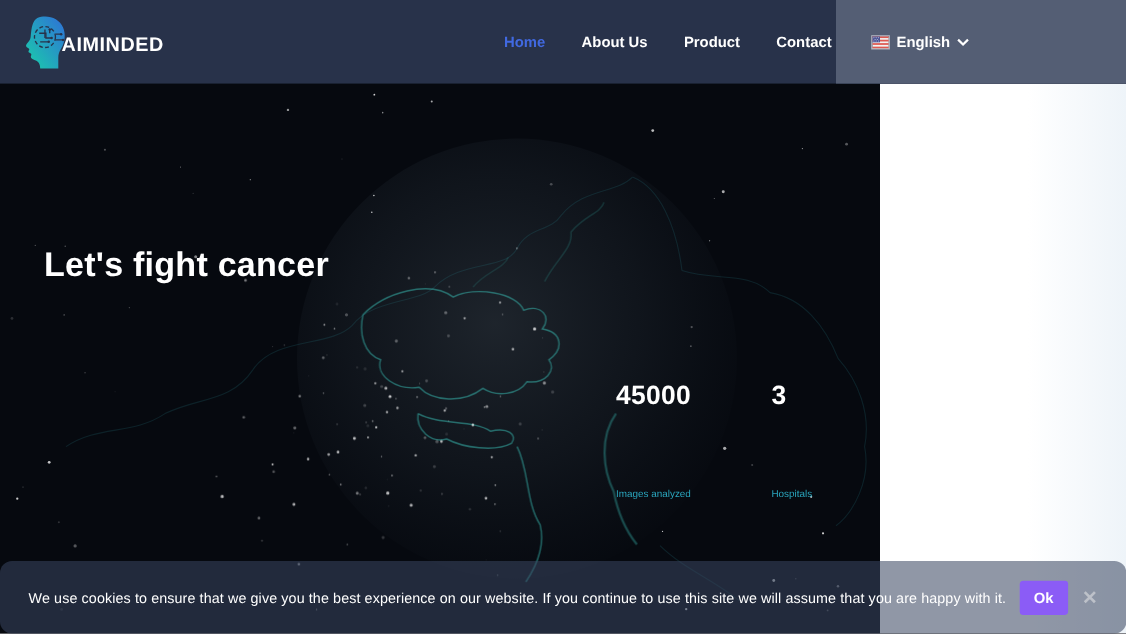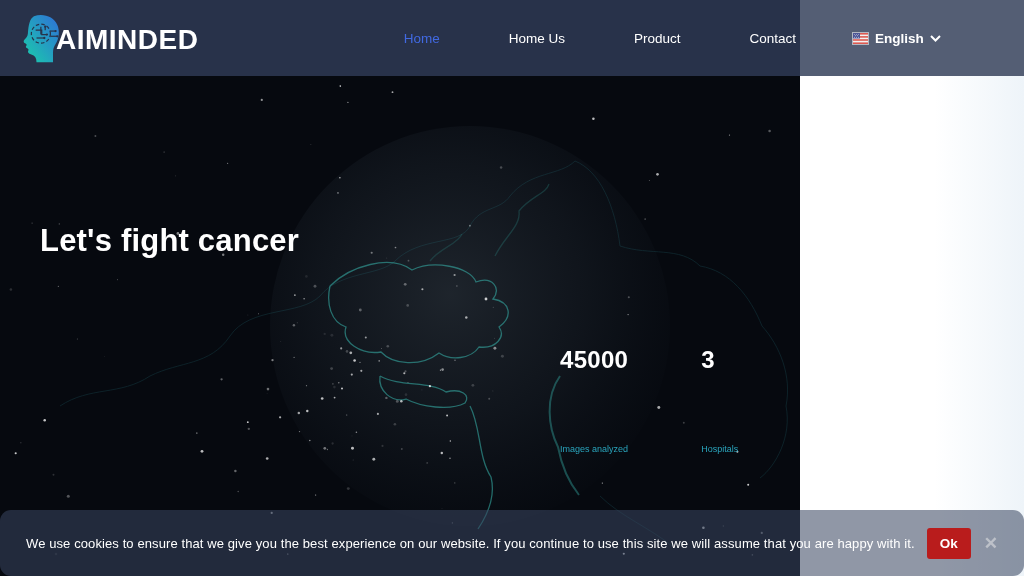--- a/index.html
+++ b/index.html
@@ -20,36 +20,36 @@
 
   
   .right-panel { position: absolute; left: 800px; top: 76px; width: 224px; height: 500px;
                  background: linear-gradient(90deg, #ffffff 0%, #ffffff 60%, #eef4f9 100%); }
 
   
   .navbar { position: absolute; left: 0; top: 0; width: 1024px; height: 76px; background: #28324a;
             display: flex; align-items: center; }
   .brand { display: flex; align-items: center; margin-left: 14px; cursor: pointer; }
   .brand-mark { width: 52px; height: 58px; }
-  .brand-name { color: #ffffff; font-size: 28px; font-weight: 800; letter-spacing: 0.5px; margin-left: -10px; margin-top: 4px; }
+  .brand-name { color: #ffffff; font-size: 18px; font-weight: 800; letter-spacing: 0.5px; margin-left: -10px; margin-top: 4px; }
   .nav-links { margin-left: auto; display: flex; gap: 33px; padding-right: 4px; }
-  .nav-link { color: #ffffff; font-size: 13.5px; font-weight: 400; text-decoration: none; cursor: pointer; margin-left: 36px; }
+  .nav-link { color: #ffffff; font-size: 13.5px; font-weight: 700; text-decoration: none; cursor: pointer; }
   .nav-link.active { color: #4169e1; }
-  .lang-area { width: 224px; height: 76px; background: #545e74; display: flex; align-items: center;
-               padding-left: 53px; cursor: pointer; flex-shrink: 0; }
+  .lang-area { width: 264px; height: 76px; background: #545e74; display: flex; align-items: center;
+               padding-left: 33px; cursor: pointer; flex-shrink: 0; }
   .flag { width: 15px; height: 11px; margin-right: 7px; box-shadow: 0 0 0 1px rgba(255,255,255,0.55); }
   .lang-label { color: #ffffff; font-size: 13.5px; font-weight: 700; }
   .chevron { margin-left: 6px; display: inline-flex; }
 
   
   .cookie-bar { position: absolute; left: 0; bottom: 0; width: 1024px; height: 66px;
                 background: rgba(57,70,96,0.56); display: flex; align-items: center; justify-content: center;
                 z-index: 10; border-radius: 11px; }
   .cookie-text { color: #ffffff; font-size: 13px; letter-spacing: 0.1px; }
-  .cookie-ok { margin-left: 12px; background: #b91c1c; color: #ffffff; border: none; border-radius: 3px;
+  .cookie-ok { margin-left: 12px; background: #8b5cf6; color: #ffffff; border: none; border-radius: 3px;
                padding: 8px 13px; font-size: 13.5px; font-weight: 700; font-family: "Liberation Sans", sans-serif;
                cursor: pointer; }
   .cookie-close { margin-left: 13px; color: #bdc1c9; font-size: 17px; font-weight: 700; cursor: pointer; line-height: 1; }
 </style>
 </head>
 <body>
 
 <div class="stage">
 
   <div class="hero">
@@ -278,21 +278,21 @@
           <circle cx="36" cy="16" r="1.3"></circle>
           <circle cx="48" cy="21" r="1.3"></circle>
           <circle cx="50" cy="27" r="1.3"></circle>
         </g>
       </svg>
       <div class="brand-name">AIMINDED</div>
     </div>
 
     <nav class="nav-links">
       <a class="nav-link active">Home</a>
-      <a class="nav-link">Home Us</a>
+      <a class="nav-link">About Us</a>
       <a class="nav-link">Product</a>
       <a class="nav-link">Contact</a>
     </nav>
 
     <div class="lang-area">
       <svg class="flag" viewBox="0 0 15 11" xmlns="http://www.w3.org/2000/svg">
         <rect width="15" height="11" fill="#f2f2f2"></rect>
         <g fill="#dd5a52">
           <rect y="0" width="15" height="1.6"></rect>
           <rect y="3.1" width="15" height="1.6"></rect>

